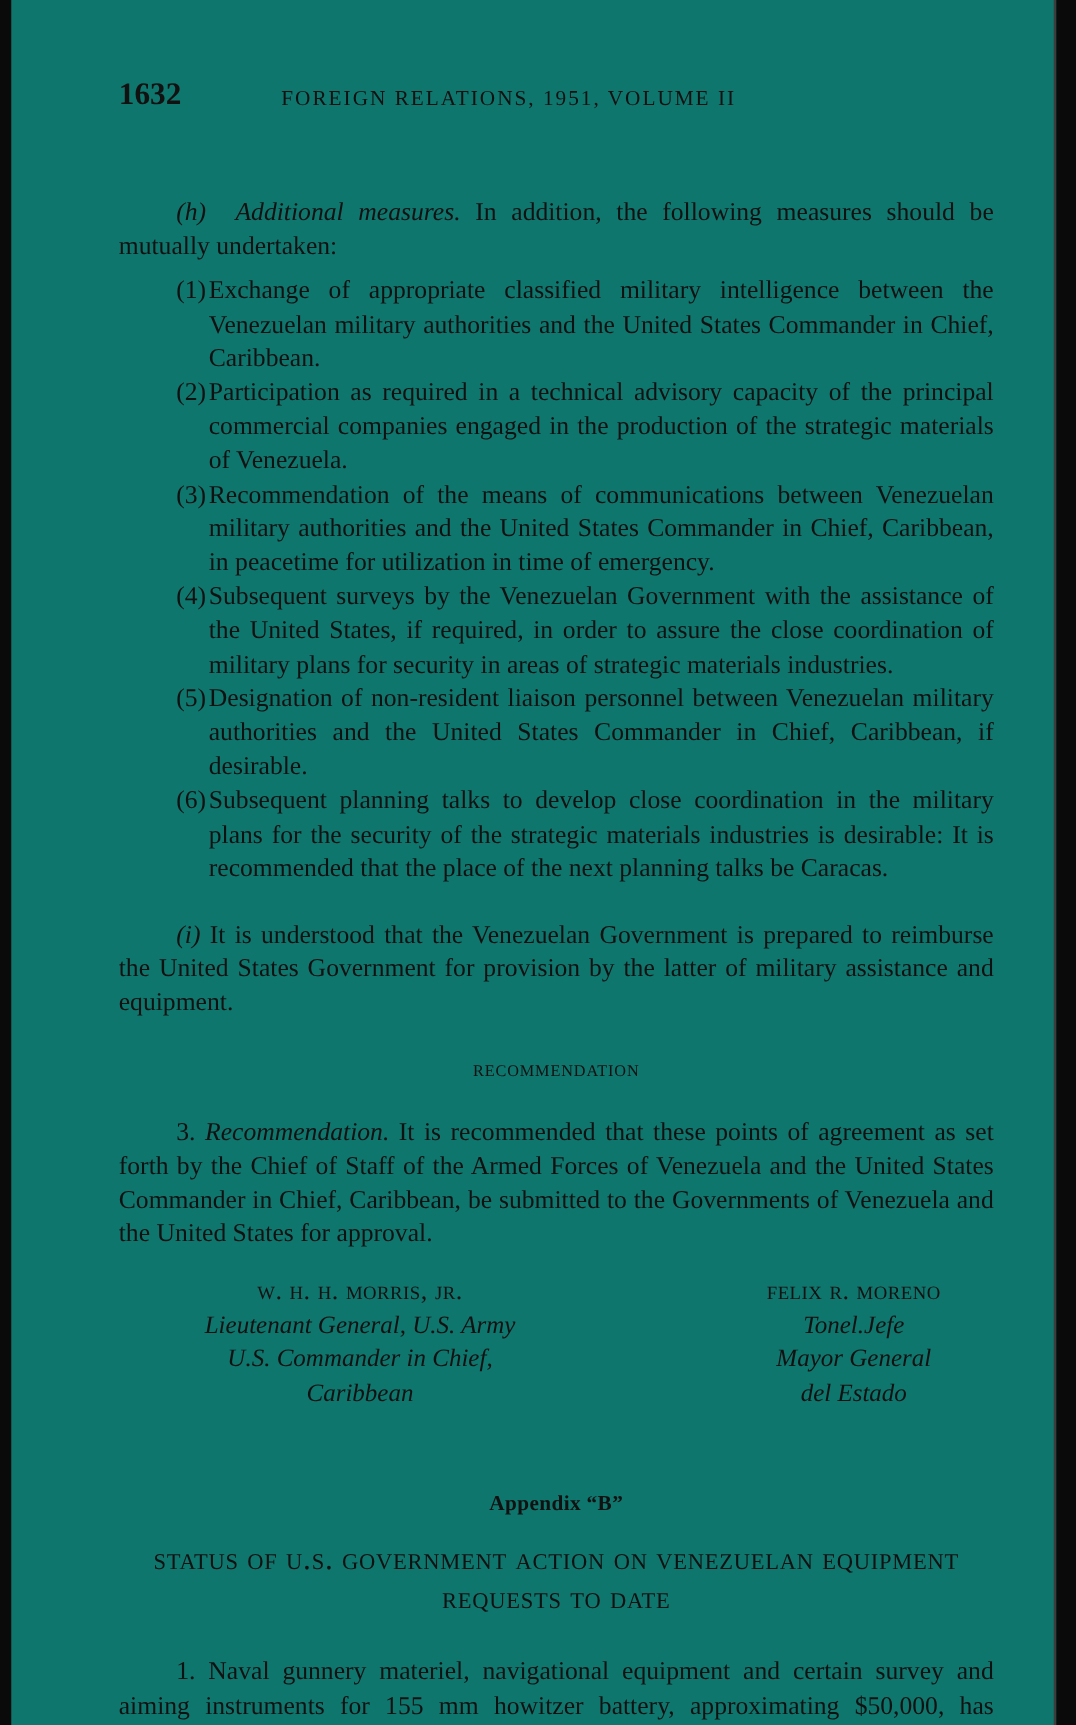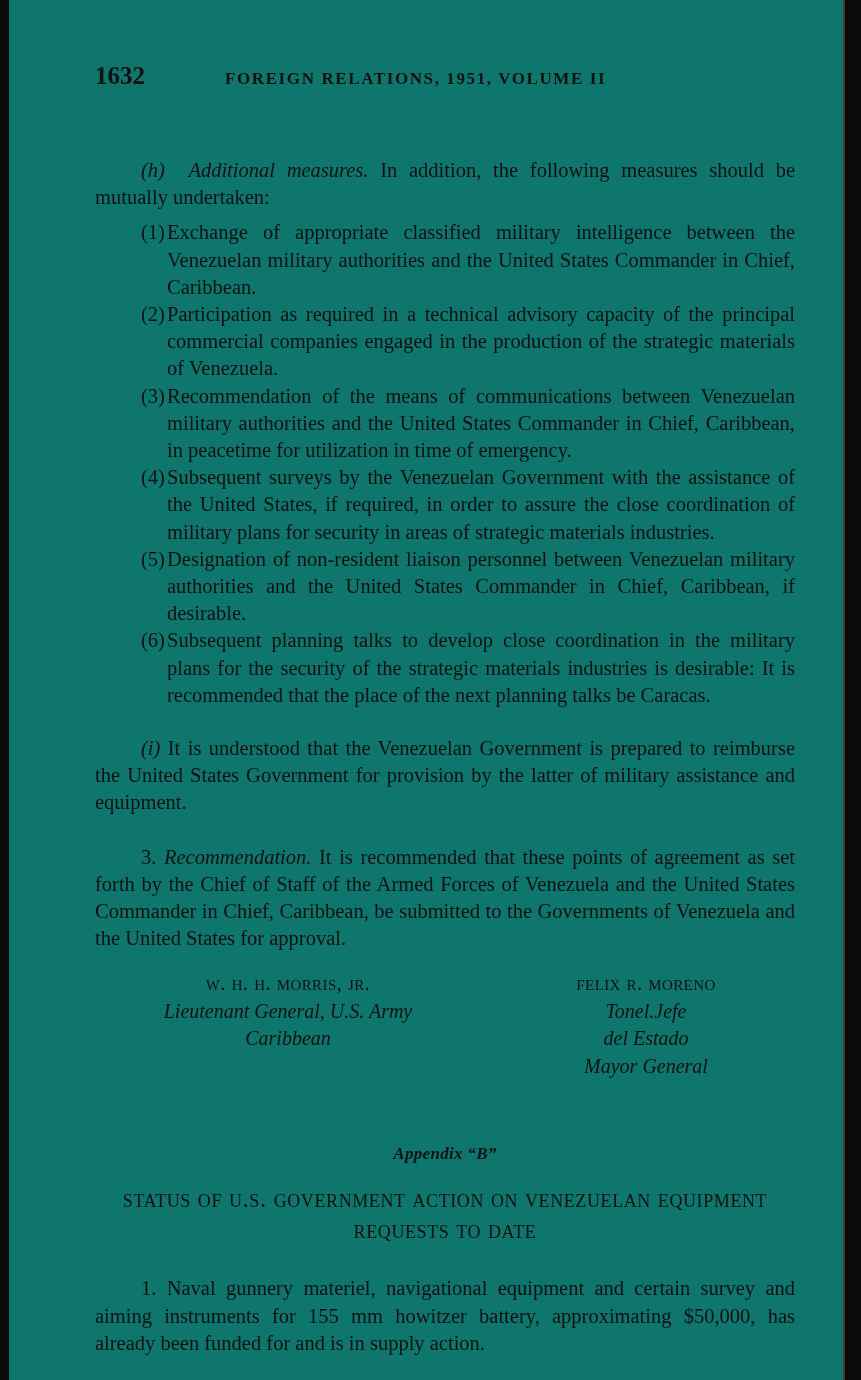--- a/index.html
+++ b/index.html
@@ -56,21 +56,21 @@
     font-size: 25px;
     font-weight: bold;
     letter-spacing: 0px;
   }
   .runhead-title {
     position: absolute;
     left: 130px;
     top: 69px;
     font-size: 17px;
     letter-spacing: 1.6px;
-    font-weight: bold;
+    font-weight: normal;
     white-space: nowrap;
   }
 
   
   p.body {
     margin: 0;
     font-size: 20.5px;
     line-height: 27.2px;
     text-align: justify;
     text-justify: inter-word;
@@ -139,41 +139,40 @@
     top: 0;
     text-align: center;
     font-size: 20px;
     line-height: 27.5px;
   }
   .sig-col.left {
     left: 8px;
     width: 370px;
   }
   .sig-col.right {
-    left: 426px;
+    left: 463px;
     width: 250px;
   }
   .sig-name {
     font-variant: small-caps;
     text-transform: lowercase;
     font-size: 21px;
     letter-spacing: 0.4px;
   }
   .sig-title {
     font-style: italic;
   }
 
   
   .appendix-label {
     text-align: center;
     font-size: 17px;
     font-weight: bold;
     margin-top: 56px;
     letter-spacing: 0.3px;
-    font-style: italic;
   }
   .appendix-title {
     text-align: center;
     font-size: 25px;
     line-height: 31px;
     font-variant: small-caps;
     text-transform: lowercase;
     letter-spacing: 0.6px;
     margin-top: 19px;
   }
@@ -218,34 +217,36 @@
         <span class="itemtext">Designation of non-resident liaison personnel between Venezuelan military authorities and the United States Commander in Chief, Caribbean, if desirable.</span>
       </li>
       <li>
         <span class="marker">(6)</span>
         <span class="itemtext">Subsequent planning talks to develop close coordination in the military plans for the security of the strategic materials industries is desirable: It is recommended that the place of the next planning talks be Caracas.</span>
       </li>
     </ol>
 
     <p class="body para-i"><span class="it">(i)</span><span> It is understood that the Venezuelan Government is prepared to reimburse the United States Government for provision by the latter of military assistance and equipment.</span></p>
 
+    <div class="heading-sc">RECOMMENDATION</div>
 
     <p class="body para-3"><span>3.</span> <span class="it">Recommendation.</span><span> It is recommended that these points of agreement as set forth by the Chief of Staff of the Armed Forces of Venezuela and the United States Commander in Chief, Caribbean, be submitted to the Governments of Venezuela and the United States for approval.</span></p>
 
     <div class="sig-block">
       <div class="sig-col left">
         <div class="sig-name">W. H. H. MORRIS, JR.</div>
         <div class="sig-title">Lieutenant General, U.S. Army</div>
+        <div class="sig-title">U.S. Commander in Chief,</div>
         <div class="sig-title">Caribbean</div>
       </div>
       <div class="sig-col right">
         <div class="sig-name">FELIX R. MORENO</div>
         <div class="sig-title">Tonel.Jefe</div>
+        <div class="sig-title">Mayor General</div>
         <div class="sig-title">del Estado</div>
-        <div class="sig-title">Mayor General</div>
       </div>
     </div>
 
     <div class="appendix-label">Appendix “B”</div>
 
     <div class="appendix-title">
       <div>STATUS OF U.S. GOVERNMENT ACTION ON VENEZUELAN EQUIPMENT</div>
       <div>REQUESTS TO DATE</div>
     </div>
 

